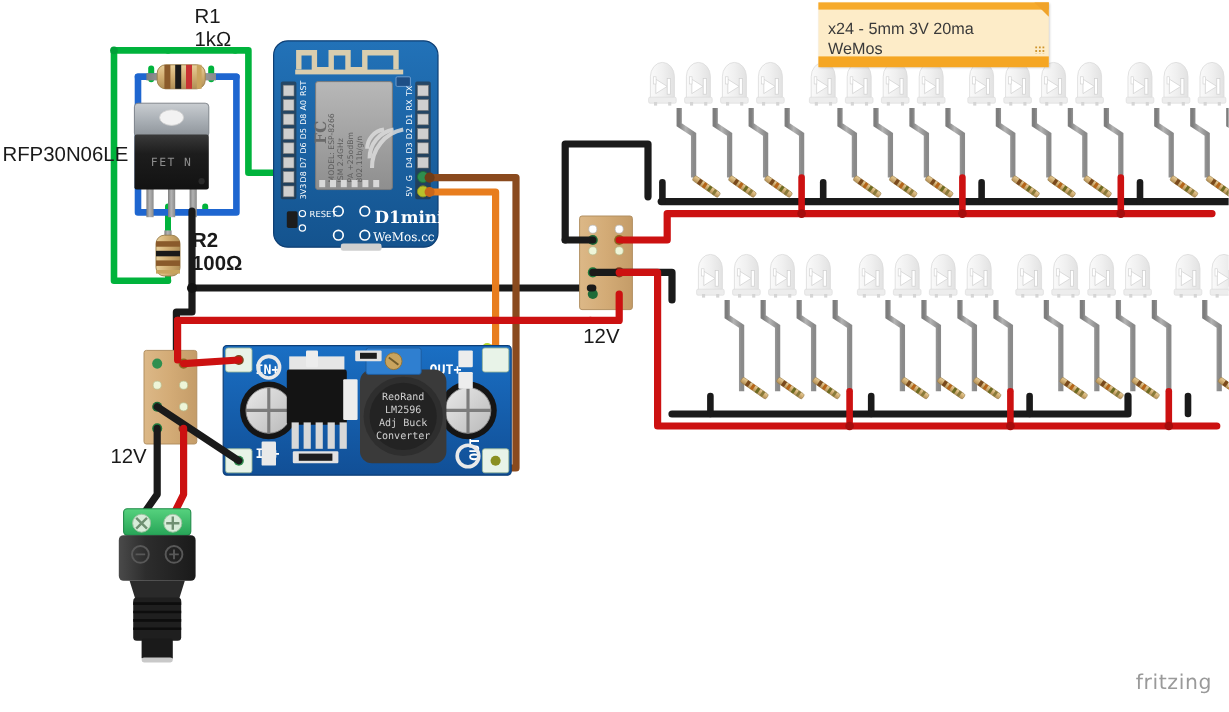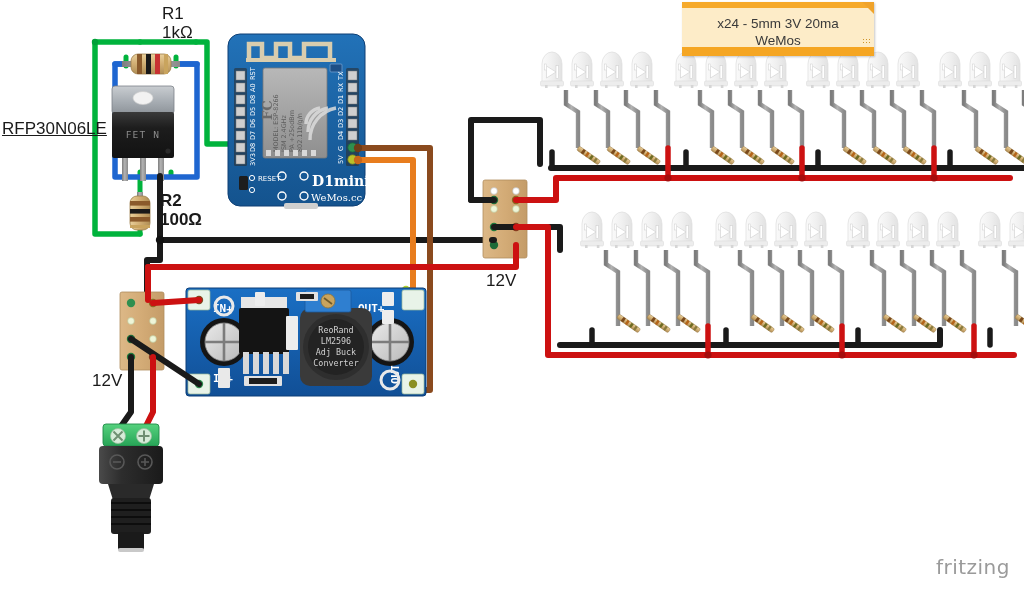--- a/index.html
+++ b/index.html
@@ -29,32 +29,31 @@
     position: absolute;
     color: #1a1a1a;
     font-family: "Liberation Sans", sans-serif;
     font-size: 17px;
     line-height: 19px;
     white-space: pre;
     letter-spacing: 0px;
   }
   #lbl-r1       { left: 130px; top: 4px; margin-left: 32px;   }
   #lbl-r2       { left: 160px; top: 191px; font-weight: bold; }
-  #lbl-fet      { left: 2px;   top: 119px; text-decoration: underline; }
+  #lbl-fet      { left: 2px;   top: 119px; }
   #lbl-12v-top  { left: 486px; top: 271px; }
   #lbl-12v-bot  { left: 92px;  top: 371px; }
   #note {
     position: absolute;
     left: 682px;
     top: 2px;
     width: 192px;
     height: 54px;
     background: #fdecc8;
     box-shadow: 1px 1px 2px rgba(0,0,0,0.22);
-    text-align: center;
   }
   #note .note-head {
     height: 6px;
     background: #f5a623;
     opacity: 0.95;
   }
   #note .note-body {
     padding: 7px 8px 0 8px;
     font-size: 13.5px;
     line-height: 17px;
@@ -83,21 +82,21 @@
     background-image:
       radial-gradient(#c98a1a 0.8px, transparent 0.9px);
     background-size: 3px 3px;
     opacity: .9;
   }
   #watermark {
     position: absolute;
     right: 14px;
     bottom: 14px;
     color: #9a9a9a;
-    font-size: 20px;
+    font-size: 17px;
     font-family: "DejaVu Sans", sans-serif;
     letter-spacing: 0.5px;
   }
 </style>
 </head>
 <body>
 
 <div id="canvas">
 
   <svg id="svg-layer" viewBox="0 0 1024 593" xmlns="http://www.w3.org/2000/svg">

